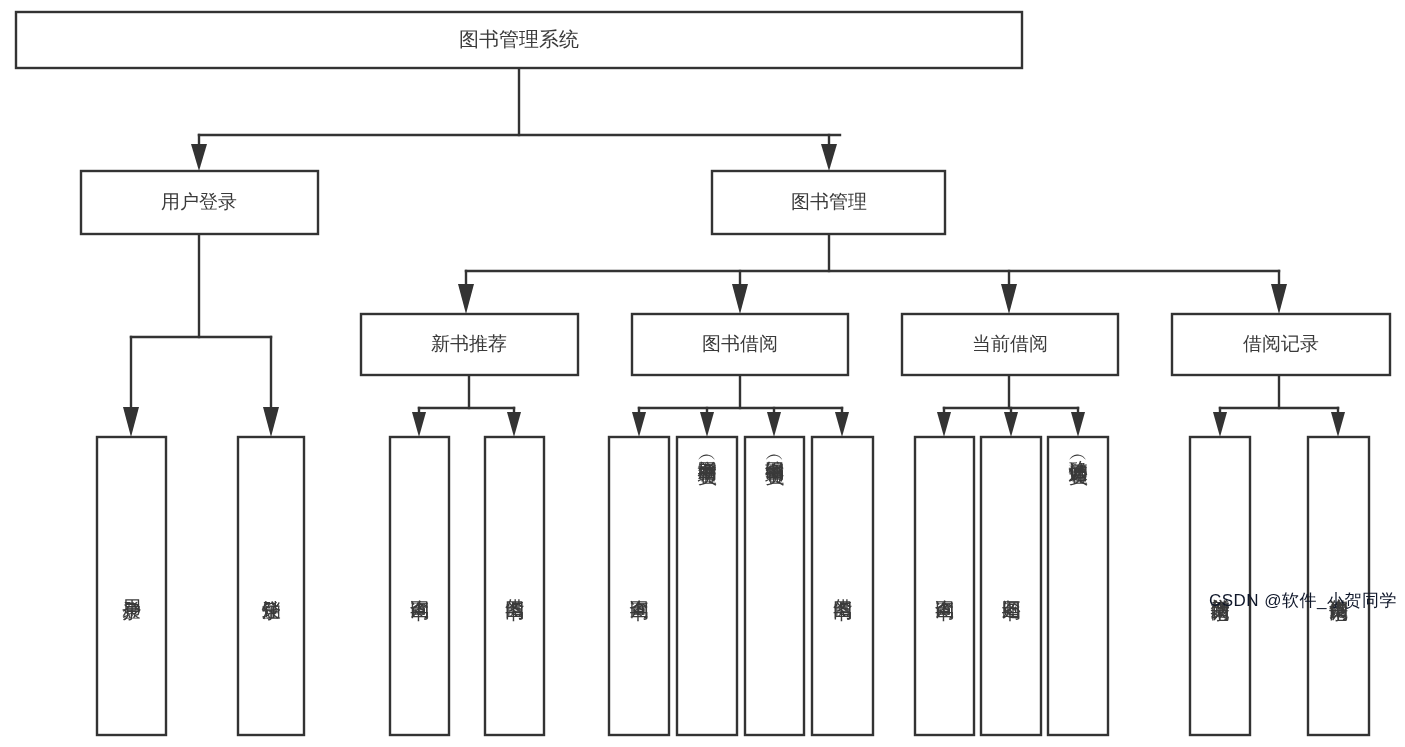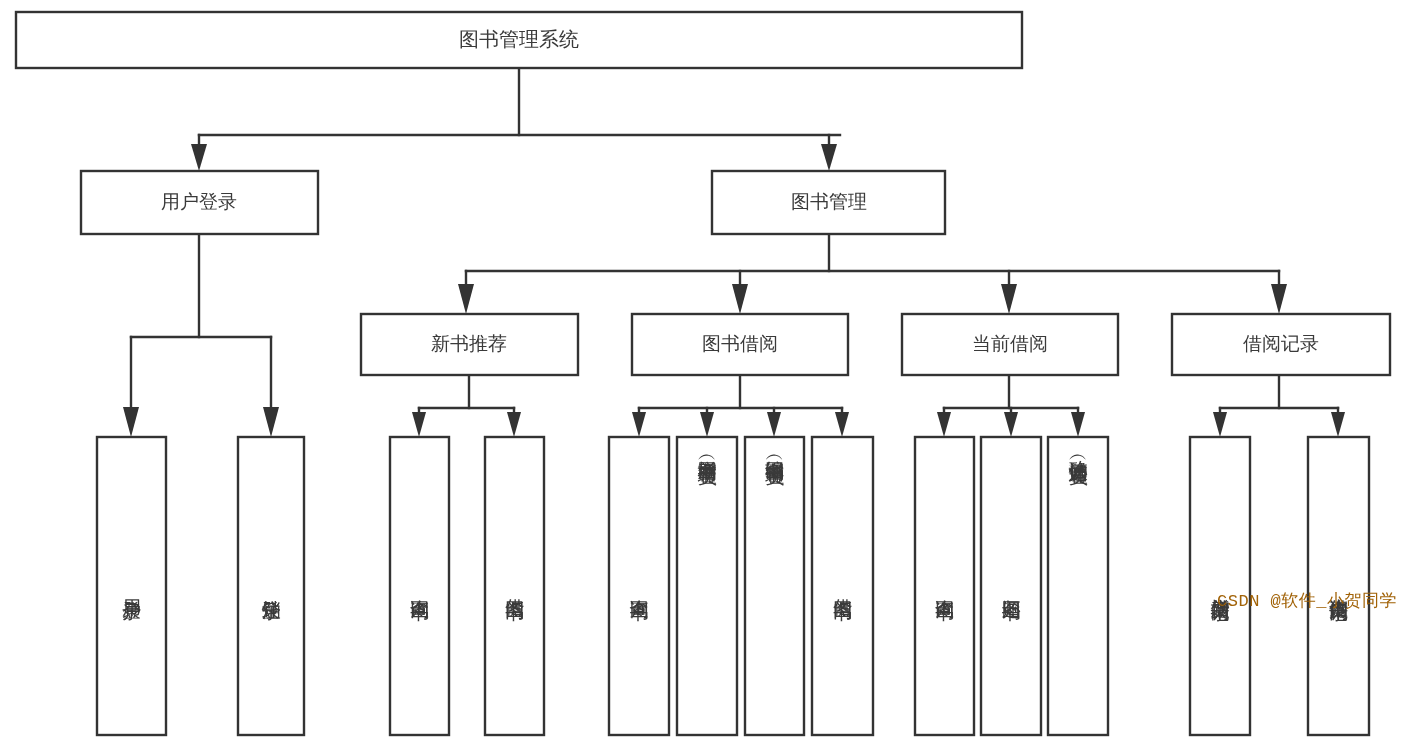--- a/index.html
+++ b/index.html
@@ -67,23 +67,23 @@
     line-height: 1.08;
     color: #3a3a3a;
     letter-spacing: 1px;
     white-space: nowrap;
     text-align: center;
   }
   #watermark {
     position: absolute;
     right: 8px;
     bottom: 4px;
-    font-family: Liberation Mono, monospace;
+    font-family: Liberation Sans, sans-serif;
     font-size: 17px;
-    color: #a16207;
+    color: #0f172a;
     letter-spacing: 0.5px;
     white-space: nowrap;
   }
 </style>
 </head>
 <body>
 
 <div id="diagram-root">
 
   <svg class="flow" viewBox="0 0 1405 747">

